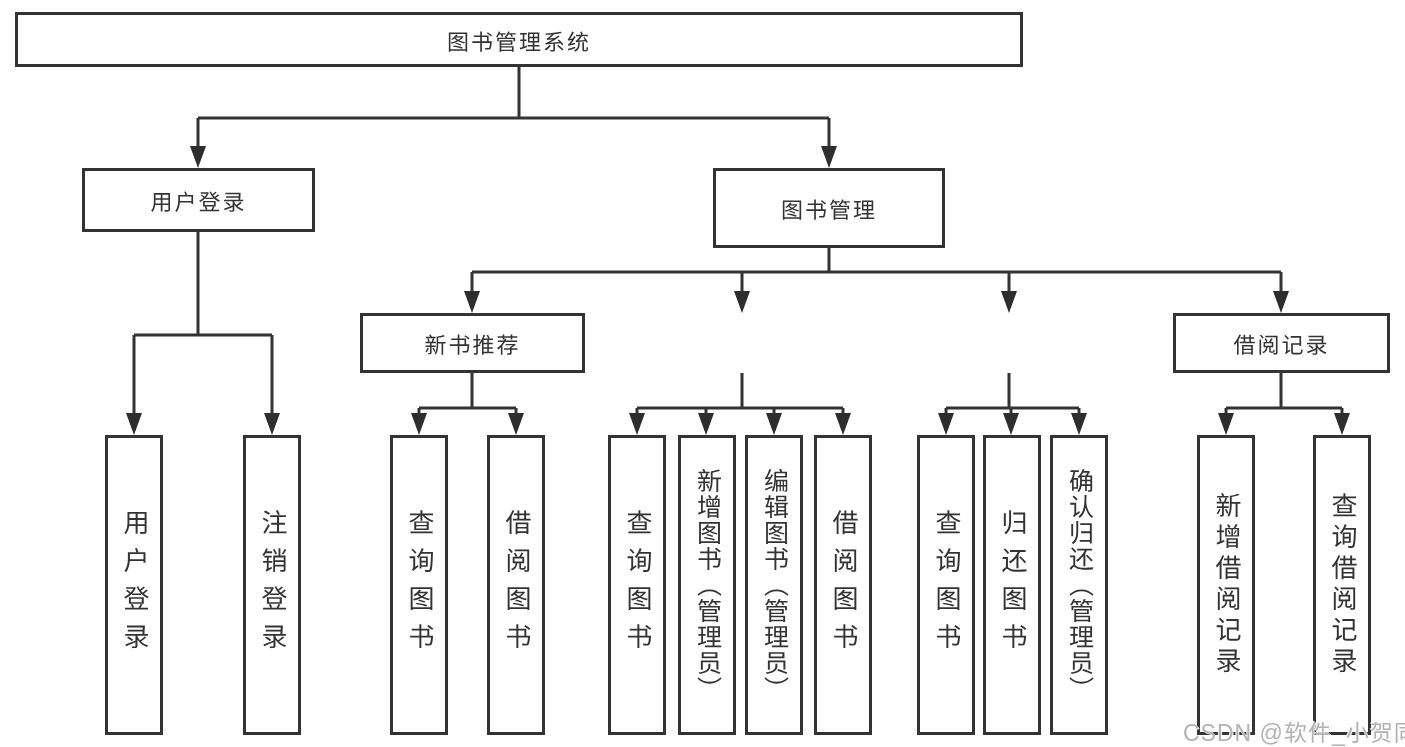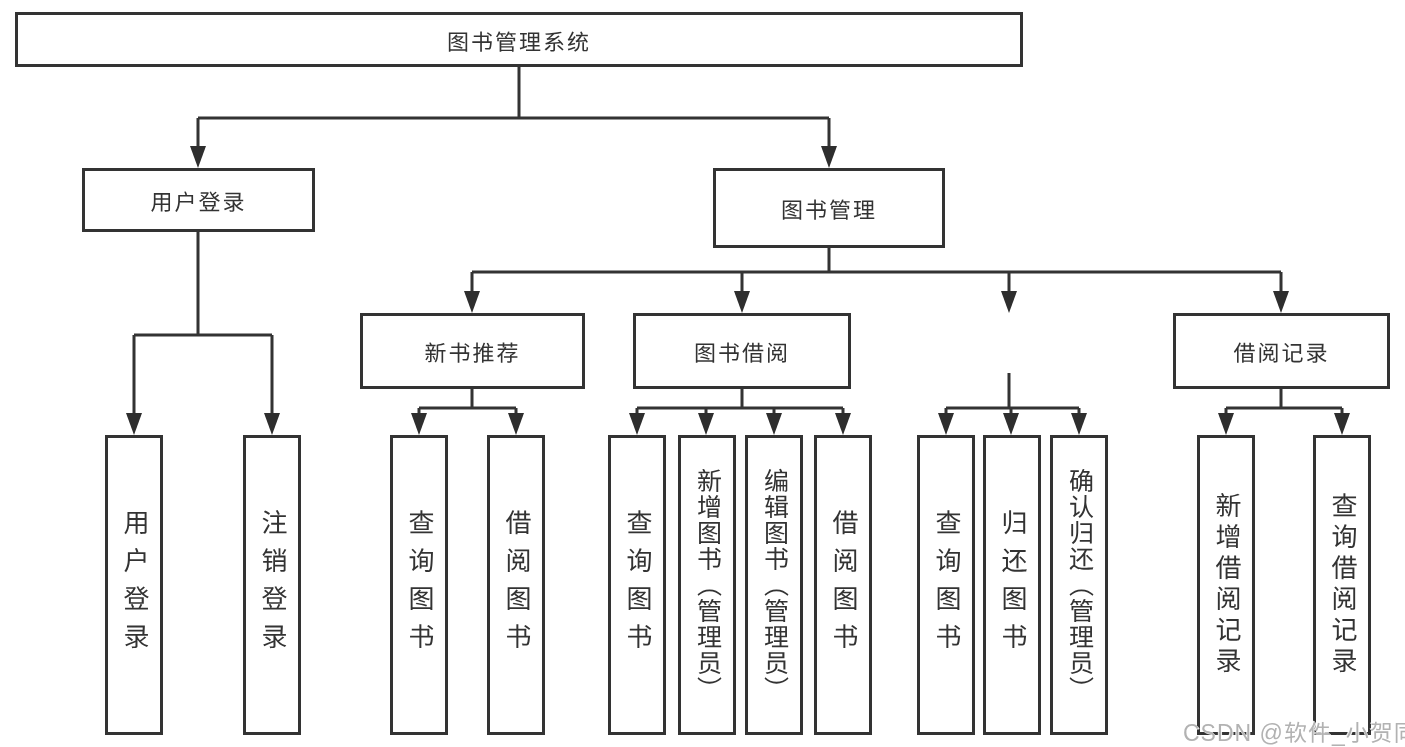--- a/index.html
+++ b/index.html
@@ -11,21 +11,21 @@
   .wires path{stroke:#333333;stroke-width:3;fill:none;}
   .wires polygon{fill:#2e2e2e;stroke:none;}
   .box{
     position:absolute;box-sizing:border-box;background:#ffffff;border:3px solid #333333;
     display:flex;align-items:center;justify-content:center;
     font-size:22px;letter-spacing:2px;white-space:nowrap;
   }
   .root{left:15px;top:12px;width:1008px;height:55px;}
   .lvl1a{left:82px;top:168px;width:233px;height:64px;}
   .lvl1b{left:713px;top:168px;width:232px;height:80px;}
-  .lvl2{top:313px;height:76px;}
+  .lvl2{top:313px;height:60px;}
   .l2a{left:360px;width:225px;}
   .l2b{left:633px;width:218px;}
   .l2c{left:902px;width:215px;}
   .l2d{left:1173px;width:217px;}
   .leaf{
     position:absolute;top:435px;width:58px;height:300px;box-sizing:border-box;
     background:#ffffff;border:3px solid #333333;
     display:flex;align-items:center;justify-content:center;
   }
   .vtext{
@@ -88,21 +88,20 @@
       <polygon points="1334,413 1350,413 1342,435"></polygon>
     </g>
   </svg>
 
   <div class="box root">图书管理系统</div>
 
   <div class="box lvl1a">用户登录</div>
   <div class="box lvl1b">图书管理</div>
 
   <div class="box lvl2 l2a">新书推荐</div>
-  <div class="box lvl2 l2b">图书借阅</div>
   <div class="box lvl2 l2d">借阅记录</div>
 
   <div class="leaf" style="left:105px">
     <span class="vtext">用户登录</span>
     </div>
   <div class="leaf" style="left:243px">
     <span class="vtext">注销登录</span>
     </div>
 
   <div class="leaf" style="left:390px">

